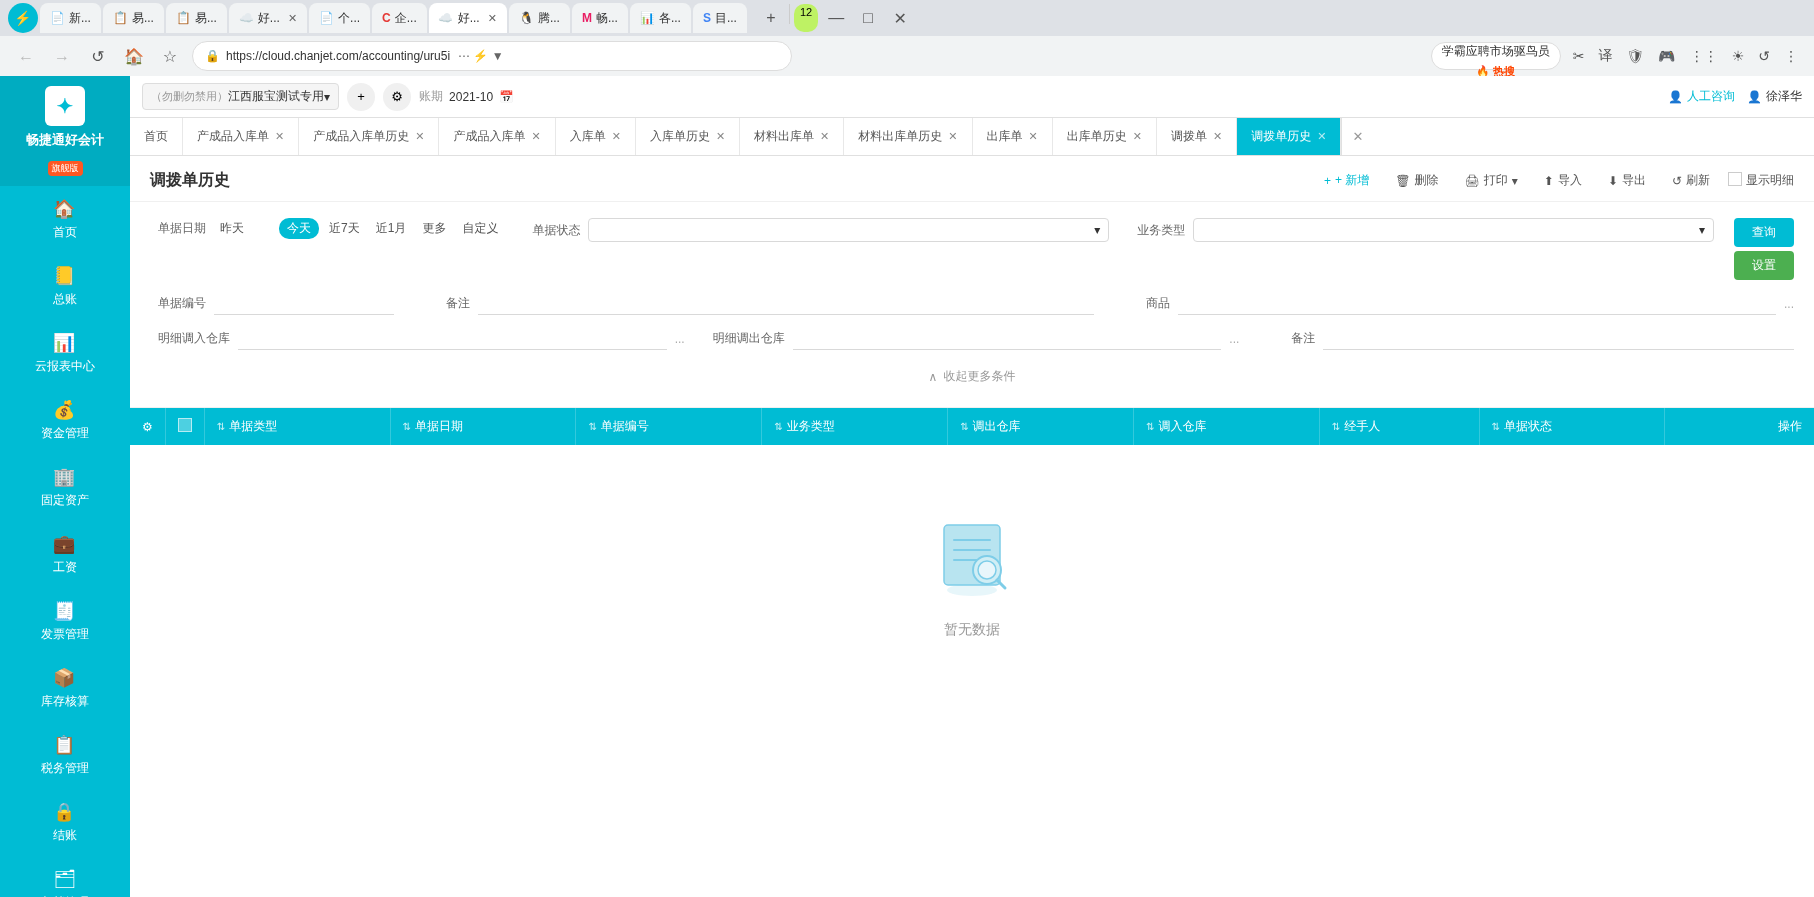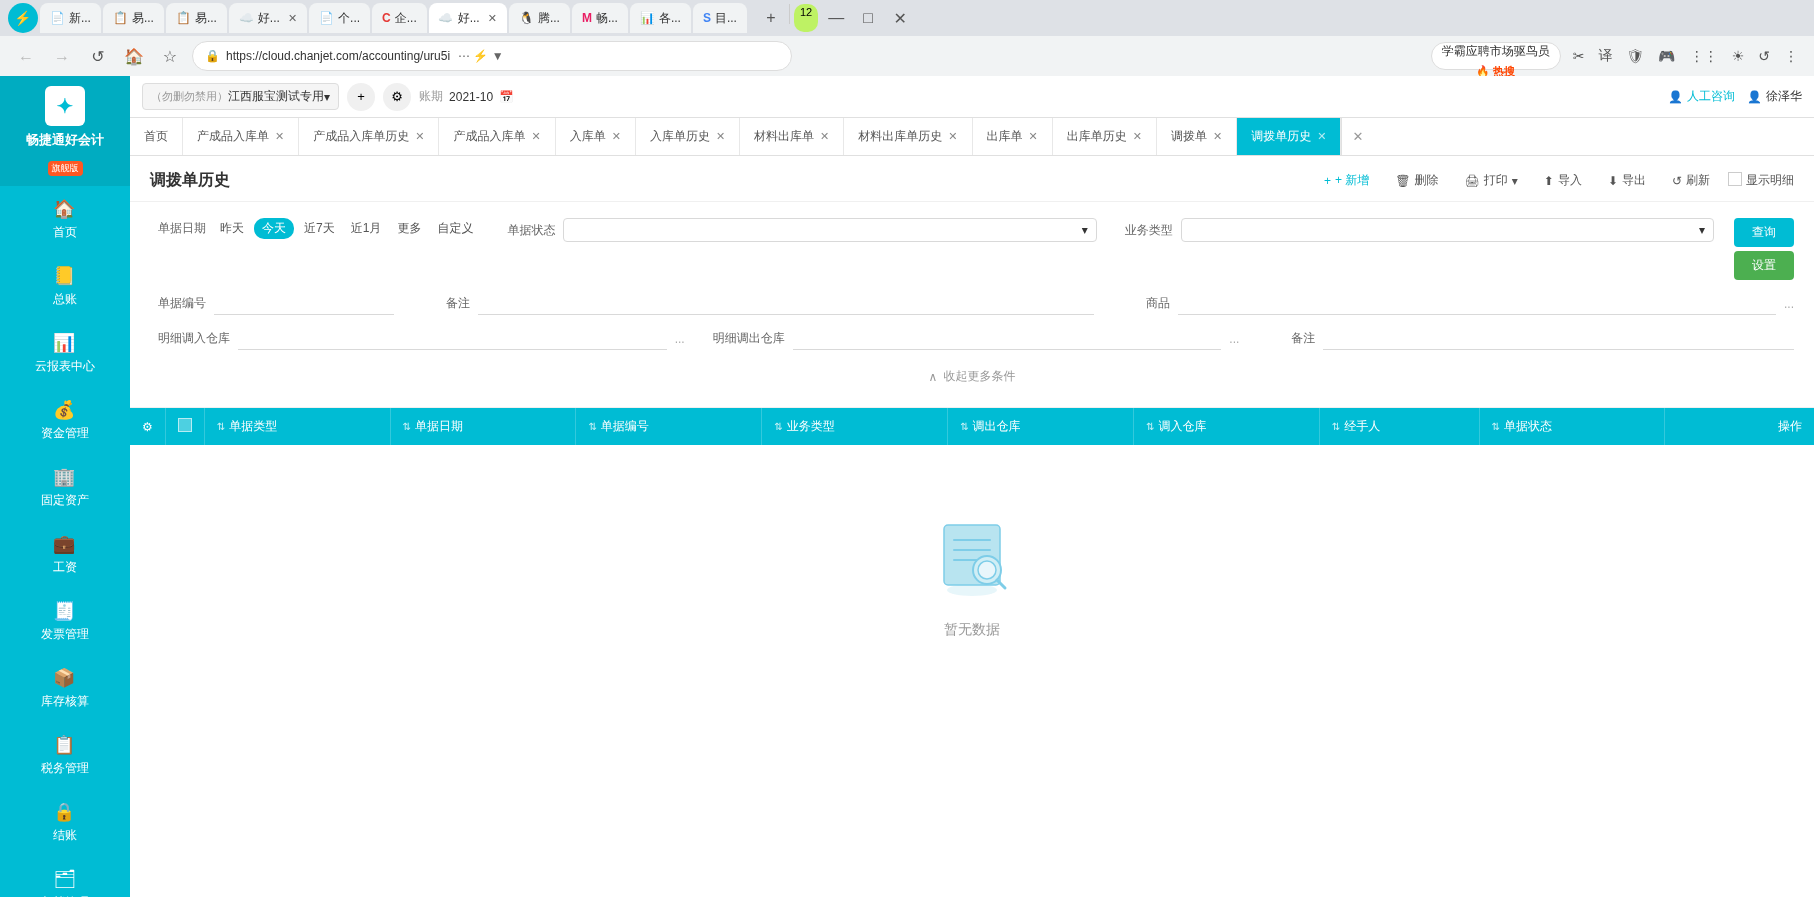--- a/index.html
+++ b/index.html
@@ -70,21 +70,21 @@
     .display-toggle { display: flex; align-items: flex-start; gap: 4px; font-size: 12px; color: #555; }
     .checkbox-square { width: 14px; height: 14px; border: 1px solid #ccc; display: inline-block; vertical-align: middle; }
 
     
     .filter-section { padding: 16px 20px; background: #fff; border-bottom: 1px solid #f0f0f0; }
     .filter-row { display: flex; align-items: flex-start; gap: 20px; margin-bottom: 12px; }
     .filter-group { display: flex; align-items: center; gap: 8px; min-width: 200px; }
     .filter-label { font-size: 12px; color: #666; white-space: nowrap; min-width: 56px; text-align: right; }
     .filter-date-btns { display: flex; align-items: center; gap: 4px; flex-wrap: wrap; }
     .date-btn { font-size: 12px; color: #555; cursor: pointer; padding: 2px 6px; border-radius: 3px; }
-    .date-btn.active { background: #00bcd4; color: #fff; border-radius: 10px; padding: 2px 8px; }
+    .date-btn.active { background: #00bcd4; color: #fff; border-radius: 10px; padding: 2px 8px; margin-left: 25px; }
     .date-range { font-size: 11px; color: #999; margin-top: 2px; }
     .filter-select { border: 1px solid #d9d9d9; border-radius: 4px; padding: 4px 8px; font-size: 12px; color: #333; min-width: 200px; display: flex; align-items: center; justify-content: space-between; cursor: pointer; background: #fff; }
     .filter-select-wide { min-width: 300px; }
     .filter-input { border: none; border-bottom: 1px solid #d9d9d9; padding: 4px 8px; font-size: 12px; color: #333; min-width: 180px; outline: none; }
     .collapse-btn { display: flex; align-items: center; justify-content: center; gap: 6px; color: #999; font-size: 12px; cursor: pointer; padding: 6px 0; }
     .btn-query { background: #00bcd4; color: #fff; border: none; border-radius: 4px; padding: 6px 4px; font-size: 12px; cursor: pointer; }
     .btn-settings { background: #4caf50; color: #fff; border: none; border-radius: 4px; padding: 6px 18px; font-size: 12px; cursor: pointer; }
     .filter-right-actions { display: flex; flex-direction: column; gap: 4px; margin-left: auto; }
 
     

